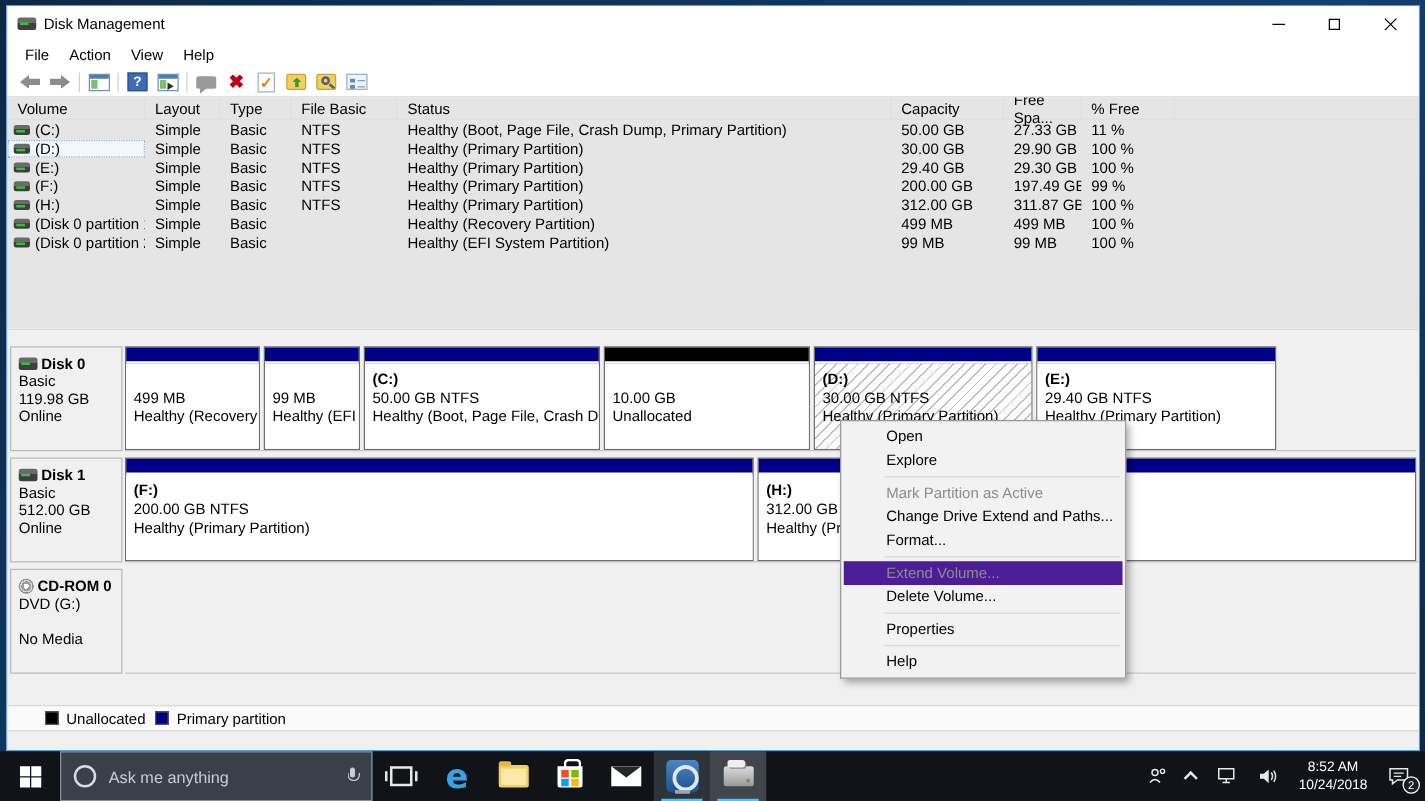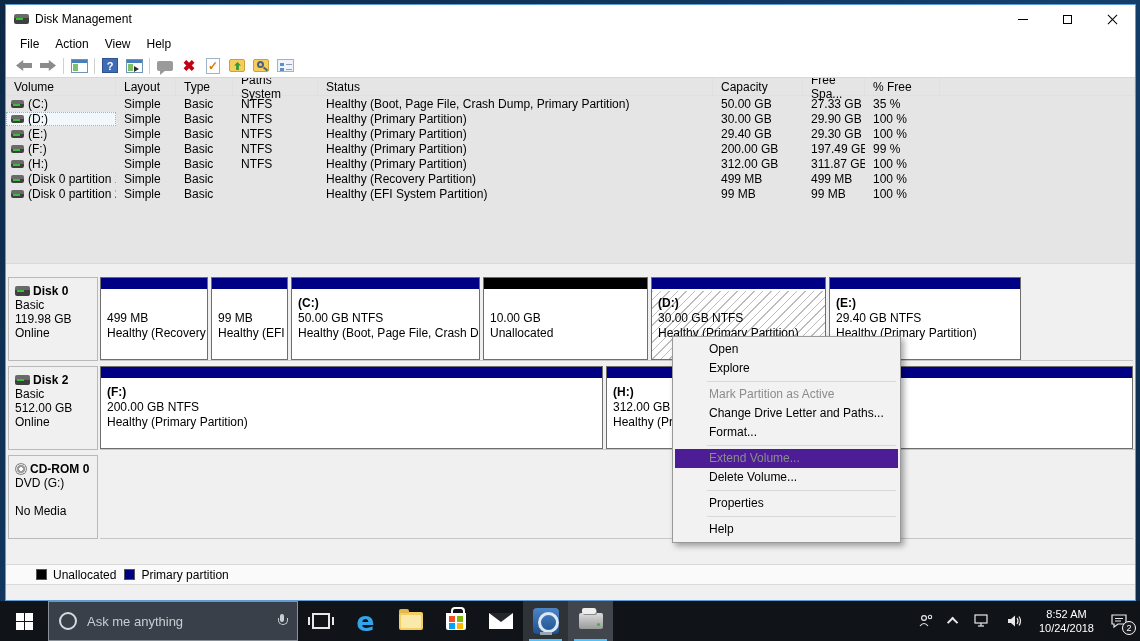--- a/index.html
+++ b/index.html
@@ -218,40 +218,40 @@
       <span class="tb-btn">
         <span class="i-props"></span>
       </span>
     </div>
 
   <div class="toppane">
     <div class="vt-header" id="vt-header">
         <span class="cell">Volume</span>
         <span class="cell">Layout</span>
         <span class="cell">Type</span>
-        <span class="cell">Paths System</span>
+        <span class="cell">File Basic</span>
         <span class="cell">Status</span>
         <span class="cell">Capacity</span>
         <span class="cell">Free Spa...</span>
         <span class="cell">% Free</span>
         <span class="cell"></span>
       </div>
     <div id="vt-rows">
         <div class="vt-row">
           <span class="cell vt-vol">
             <span class="drive-glyph"></span>
             <span>(C:)</span>
           </span>
           <span class="cell">Simple</span>
           <span class="cell">Basic</span>
           <span class="cell">NTFS</span>
           <span class="cell">Healthy (Boot, Page File, Crash Dump, Primary Partition)</span>
           <span class="cell">50.00 GB</span>
           <span class="cell">27.33 GB</span>
-          <span class="cell">35 %</span>
+          <span class="cell">11 %</span>
           <span class="cell"></span>
         </div>
         <div class="vt-row sel">
           <span class="cell vt-vol">
             <span class="drive-glyph"></span>
             <span>(D:)</span>
           </span>
           <span class="cell">Simple</span>
           <span class="cell">Basic</span>
           <span class="cell">NTFS</span>
@@ -396,21 +396,21 @@
                 <div>29.40 GB NTFS</div>
                 <div>Healthy (Primary Partition)</div>
               </div>
             </div>
           </div>
         </div>
         <div class="disk-row">
           <div class="disk-label">
             <div class="name">
               <span class="drive-glyph"></span>
-              <span>Disk 2</span>
+              <span>Disk 1</span>
             </div>
             <div>Basic</div>
             <div>512.00 GB</div>
             <div>Online</div>
           </div>
           <div class="disk-strip">
             <div class="part primary" style="width: 503px;">
               <div class="bar"></div>
               <div class="pbody">
                 <div class="t1">(F:)</div>
@@ -454,21 +454,21 @@
   </div>
 
   <div class="statusbar"></div>
 </div>
 
 <div class="ctx" id="ctxmenu">
     <div class="ctx-item">Open</div>
     <div class="ctx-item">Explore</div>
     <div class="ctx-sep"></div>
     <div class="ctx-item disabled">Mark Partition as Active</div>
-    <div class="ctx-item">Change Drive Letter and Paths...</div>
+    <div class="ctx-item">Change Drive Extend and Paths...</div>
     <div class="ctx-item">Format...</div>
     <div class="ctx-sep"></div>
     <div class="ctx-item disabled hl">Extend Volume...</div>
     <div class="ctx-item">Delete Volume...</div>
     <div class="ctx-sep"></div>
     <div class="ctx-item">Properties</div>
     <div class="ctx-sep"></div>
     <div class="ctx-item">Help</div>
   </div>
 

